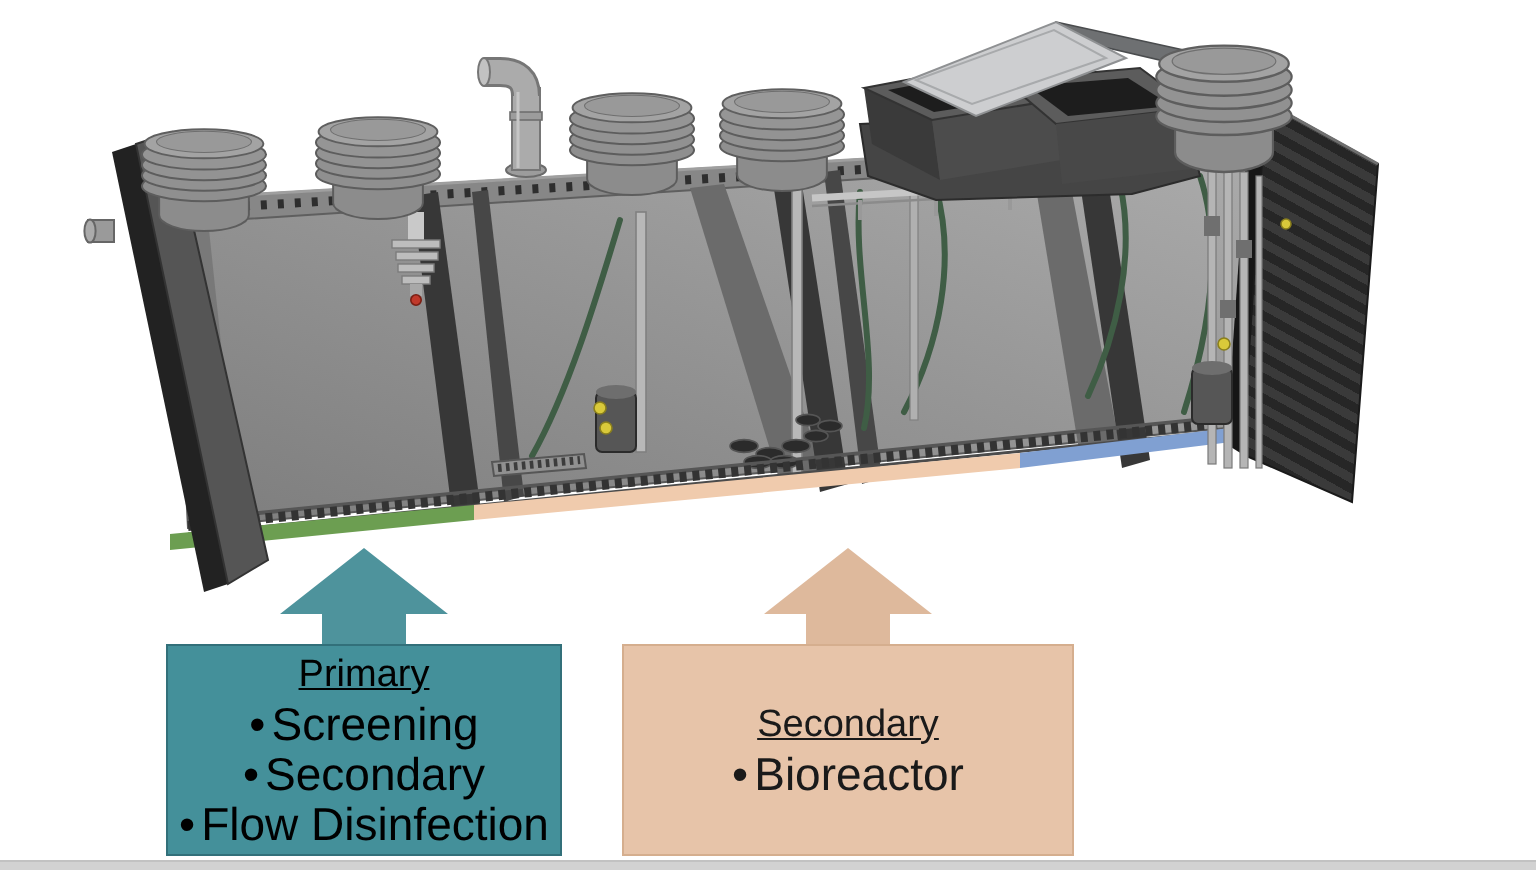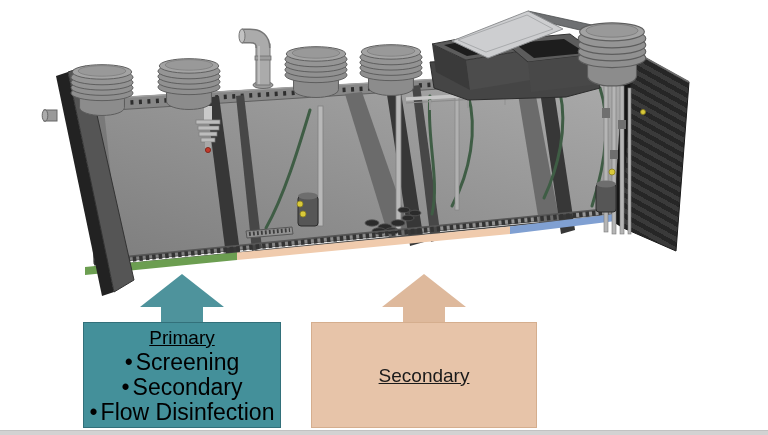--- a/index.html
+++ b/index.html
@@ -208,18 +208,19 @@
       <div class="stage-bullet">Flow Disinfection</div>
     </div>
   </div>
 
   <div class="stage" style="left:311px;width:226px;">
     <svg class="arrow" width="84" height="50" viewBox="0 0 84 50">
       <polygon points="42,0 84,33 63,33 63,50 21,50 21,33 0,33" fill="#DEB99C"></polygon>
     </svg>
     <div class="box" style="background-color: rgb(231, 196, 169); border-color: rgb(213, 174, 142); color: rgb(26, 26, 26);">
       <div class="stage-title">Secondary</div>
+      <div class="stage-bullet">Bioreactor</div>
     </div>
   </div>
 
 
   <div class="bottom-bar" style="background-color: rgb(210, 210, 210);"></div>
 </div>
 
 </body></html>

